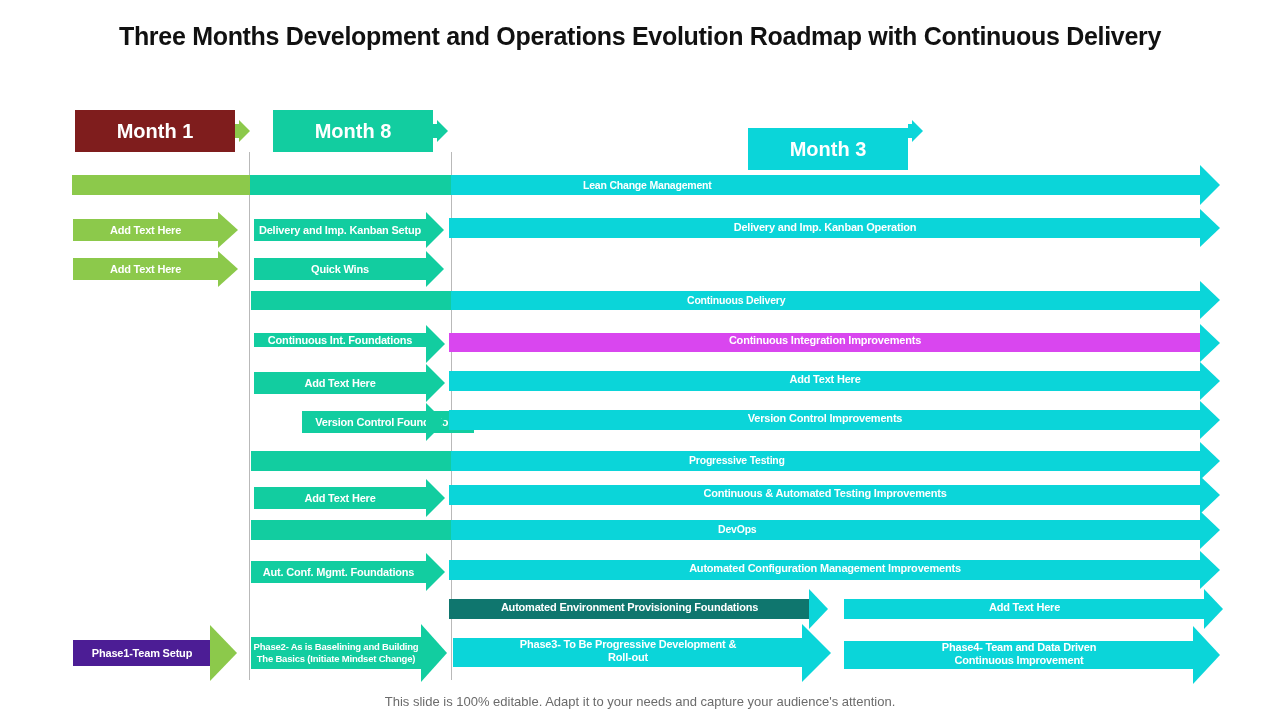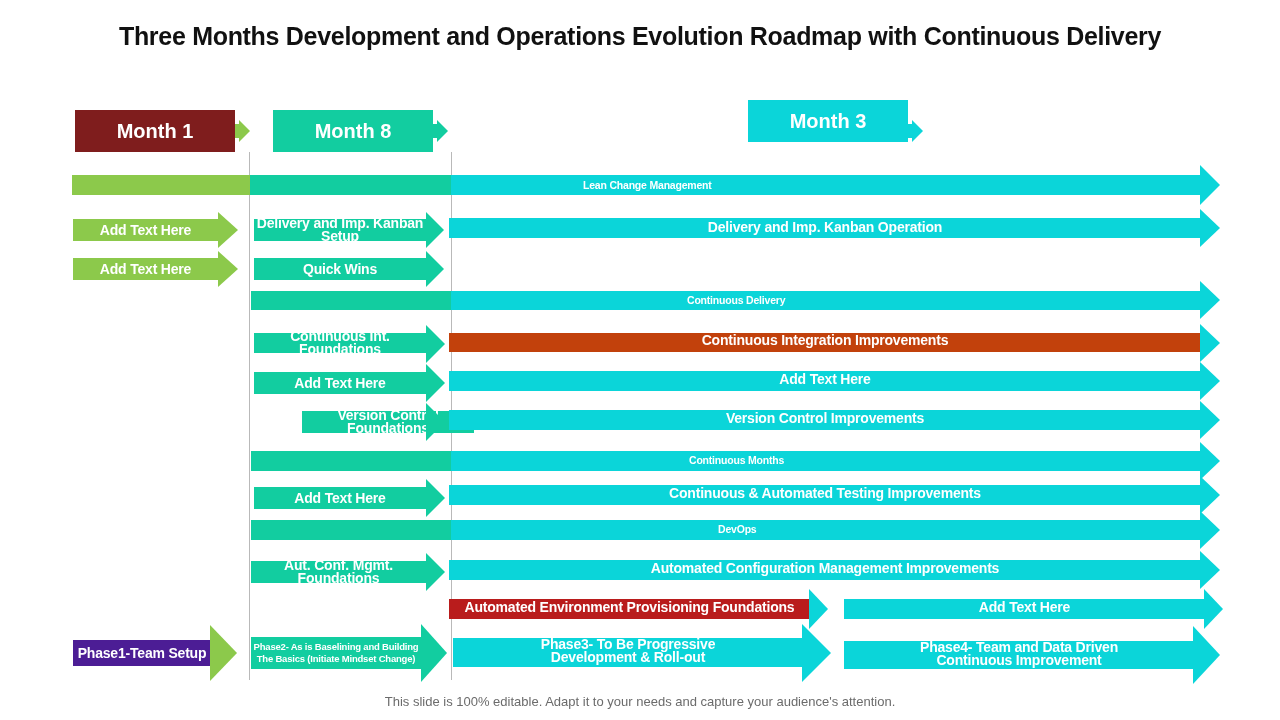--- a/index.html
+++ b/index.html
@@ -18,21 +18,21 @@
     }
     .month-tip {
       position: absolute; width: 0; height: 0;
       border-top: 11px solid transparent; border-bottom: 11px solid transparent;
       border-left: 11px solid;
     }
     .month-tail { position: absolute; height: 14px; }
     .arrow { position: absolute; }
     .arrow .body {
       position: absolute; left: 0; display: flex; align-items: center; justify-content: center;
-      color: #ffffff; font-weight: bold; font-size: 14px; text-align: center; line-height: 13px;
+      color: #ffffff; font-weight: bold; font-size: 11px; text-align: center; line-height: 13px;
       font-family: "Liberation Sans", sans-serif; letter-spacing: -0.2px;
     }
     .arrow .tip { position: absolute; width: 0; height: 0; border-style: solid; border-color: transparent; }
     .bar { position: absolute; }
     .bar-label {
       position: absolute; color: #ffffff; font-weight: bold; font-size: 10.5px; white-space: nowrap;
       font-family: "Liberation Sans", sans-serif; letter-spacing: -0.2px;
     }
     .footer {
       position: absolute; left: 0; top: 694px; width: 1280px; text-align: center;
@@ -55,21 +55,21 @@
   <div class="month-tip" style="left:239px; top:120px; border-left-color:#8cc94b;"></div>
 </div>
 <div>
   <div class="month" style="left:273px; top:110px; width:160px; background:#12cda0;">
       <span>Month 8</span>
     </div>
   <div class="month-tail" style="left:433px; top:124px; width:4px; background:#12cda0;"></div>
   <div class="month-tip" style="left:437px; top:120px; border-left-color:#12cda0;"></div>
 </div>
 <div>
-  <div class="month" style="left:748px; top:100px; width:160px; background:#0bd5d9;">
+  <div class="month" style="left:748px; top:128px; width:160px; background:#0bd5d9;">
       <span>Month 3</span>
     </div>
   <div class="month-tail" style="left:908px; top:124px; width:4px; background:#0bd5d9;"></div>
   <div class="month-tip" style="left:912px; top:120px; border-left-color:#0bd5d9;"></div>
 </div>
 
 <div>
   <div class="bar" style="left:72px; top:175px; width:178px; height:20px; background:#8cc94b;"></div>
   <div class="bar" style="left:250px; top:175px; width:201px; height:20px; background:#12cda0;"></div>
   <div class="bar" style="left:451px; top:175px; width:750px; height:20px; background:#0bd5d9;"></div>
@@ -106,25 +106,25 @@
 <div>
   <div class="bar" style="left:251px; top:291px; width:200px; height:19px; background:#12cda0;"></div>
   <div class="bar" style="left:451px; top:291px; width:750px; height:19px; background:#0bd5d9;"></div>
   <div class="arrow" style="left:1200px; top:281px;">
     <div class="tip" style="border-width:19px 0 19px 20px; border-left-color:#0bd5d9;"></div>
   </div>
   <div class="bar-label" style="left:687px; top:294px;">Continuous Delivery</div>
 </div>
 
 <div class="arrow" style="left:254px; top:325px;">
-  <div class="body" style="top:8px; width:172px; height:20px; background:#12cda0;text-align:center;">Continuous Int. Foundations</div>
+  <div class="body" style="top:8px; width:172px; height:14px; background:#12cda0;text-align:center;">Continuous Int. Foundations</div>
   <div class="tip" style="left:172px; top:0; border-width:19px 0 19px 19px; border-left-color:#12cda0;"></div>
 </div>
 <div class="arrow" style="left:449px; top:324px;">
-  <div class="body" style="top:9px; width:752px; height:19px; background:#c2410c;">
+  <div class="body" style="top:9px; width:752px; height:19px; background:#d946ef;">
       <span style="position:relative; top:-2px;">Continuous Integration Improvements</span>
     </div>
   <div class="tip" style="left:751px; top:0; border-width:19px 0 19px 20px; border-left-color:#0bd5d9;"></div>
 </div>
 
 <div class="arrow" style="left:254px; top:364px;">
   <div class="body" style="top:8px; width:172px; height:22px; background:#12cda0;">Add Text Here</div>
   <div class="tip" style="left:172px; top:0; border-width:19px 0 19px 19px; border-left-color:#12cda0;"></div>
 </div>
 <div class="arrow" style="left:449px; top:362px;">
@@ -144,21 +144,21 @@
     </div>
   <div class="tip" style="left:751px; top:0; border-width:19px 0 19px 20px; border-left-color:#0bd5d9;"></div>
 </div>
 
 <div>
   <div class="bar" style="left:251px; top:451px; width:200px; height:20px; background:#12cda0;"></div>
   <div class="bar" style="left:451px; top:451px; width:750px; height:20px; background:#0bd5d9;"></div>
   <div class="arrow" style="left:1200px; top:442px;">
     <div class="tip" style="border-width:19px 0 19px 20px; border-left-color:#0bd5d9;"></div>
   </div>
-  <div class="bar-label" style="left:689px; top:454px;">Continuous Months</div>
+  <div class="bar-label" style="left:689px; top:454px;">Progressive Testing</div>
 </div>
 
 <div class="arrow" style="left:254px; top:479px;">
   <div class="body" style="top:8px; width:172px; height:22px; background:#12cda0;">Add Text Here</div>
   <div class="tip" style="left:172px; top:0; border-width:19px 0 19px 19px; border-left-color:#12cda0;"></div>
 </div>
 <div class="arrow" style="left:449px; top:476px;">
   <div class="body" style="top:9px; width:752px; height:20px; background:#0bd5d9;">
       <span style="position:relative; top:-2px;text-align:right;">Continuous &amp; Automated Testing Improvements</span>
     </div>
@@ -179,21 +179,21 @@
   <div class="tip" style="left:175px; top:0; border-width:19px 0 19px 19px; border-left-color:#12cda0;"></div>
 </div>
 <div class="arrow" style="left:449px; top:551px;">
   <div class="body" style="top:9px; width:752px; height:20px; background:#0bd5d9;">
       <span style="position:relative; top:-2px;">Automated Configuration Management Improvements</span>
     </div>
   <div class="tip" style="left:751px; top:0; border-width:19px 0 19px 20px; border-left-color:#0bd5d9;"></div>
 </div>
 
 <div class="arrow" style="left:449px; top:589px;">
-  <div class="body" style="top:10px; width:361px; height:20px; background:#b91c1c;">
+  <div class="body" style="top:10px; width:361px; height:20px; background:#0f766e;">
       <span style="position:relative; top:-2px;">Automated Environment Provisioning Foundations</span>
     </div>
   <div class="tip" style="left:360px; top:0; border-width:20px 0 20px 19px; border-left-color:#0bd5d9;"></div>
 </div>
 <div class="arrow" style="left:844px; top:589px;">
   <div class="body" style="top:10px; width:361px; height:20px; background:#0bd5d9;">
       <span style="position:relative; top:-2px;">Add Text Here</span>
     </div>
   <div class="tip" style="left:360px; top:0; border-width:20px 0 20px 19px; border-left-color:#0bd5d9;"></div>
 </div>

